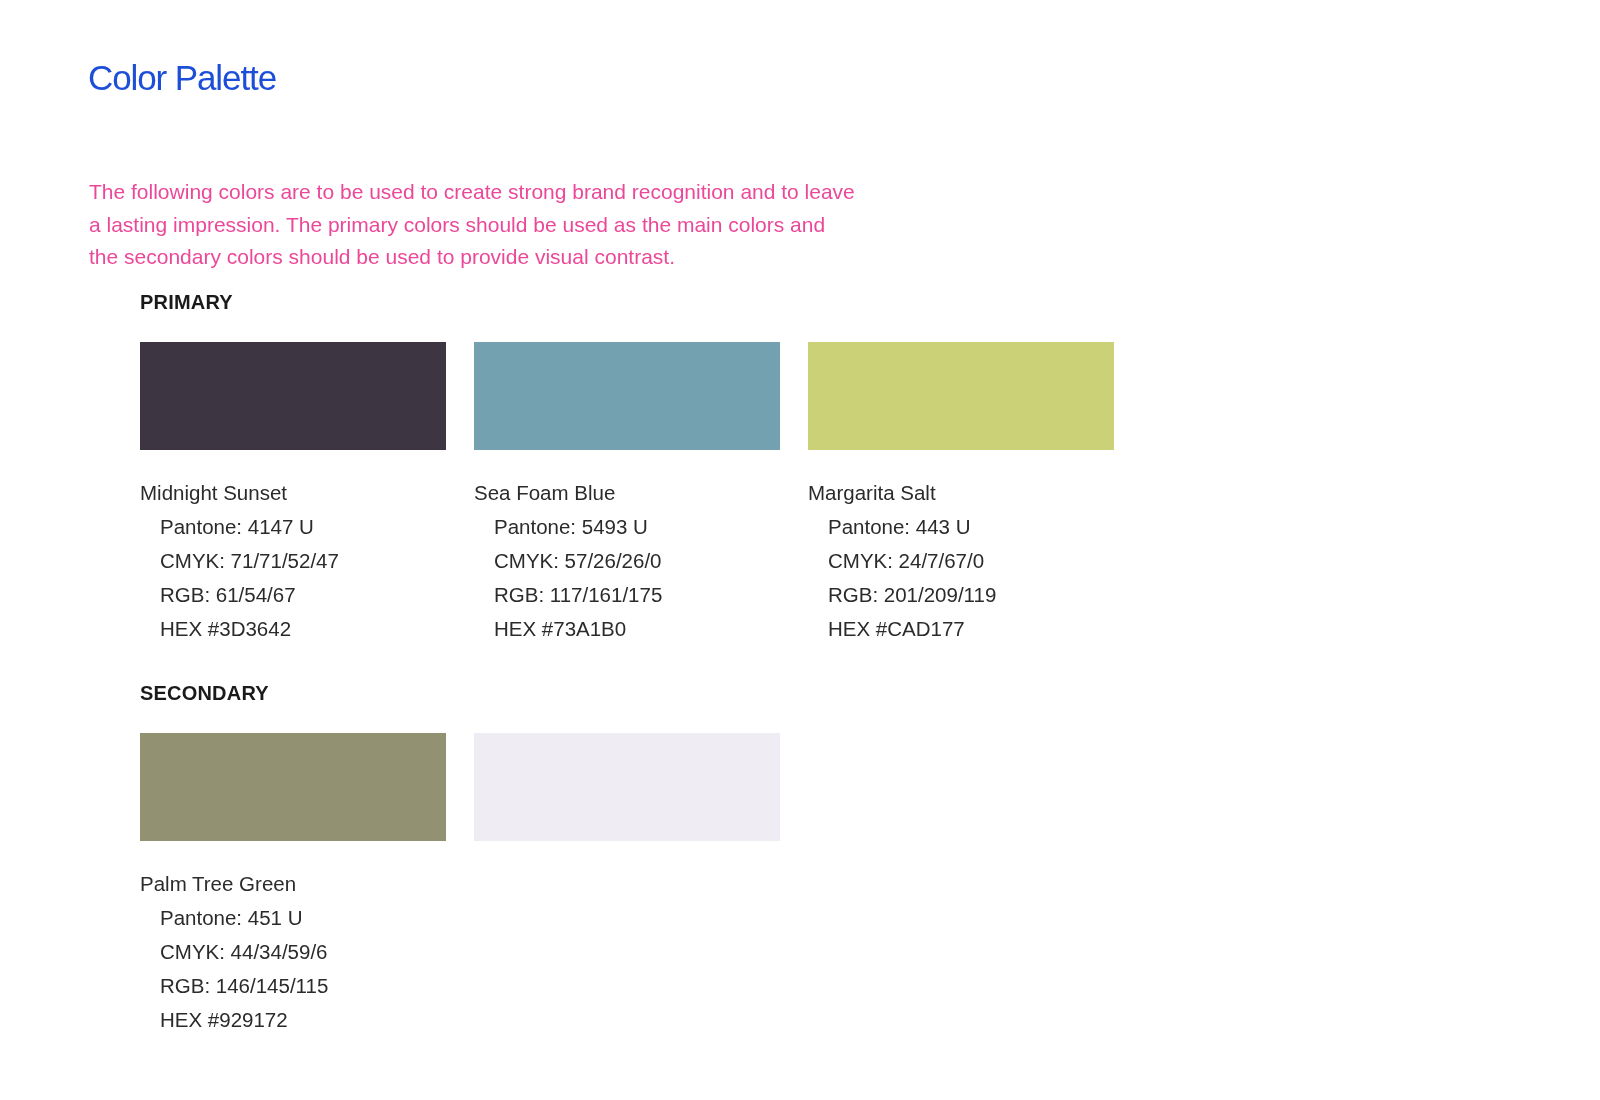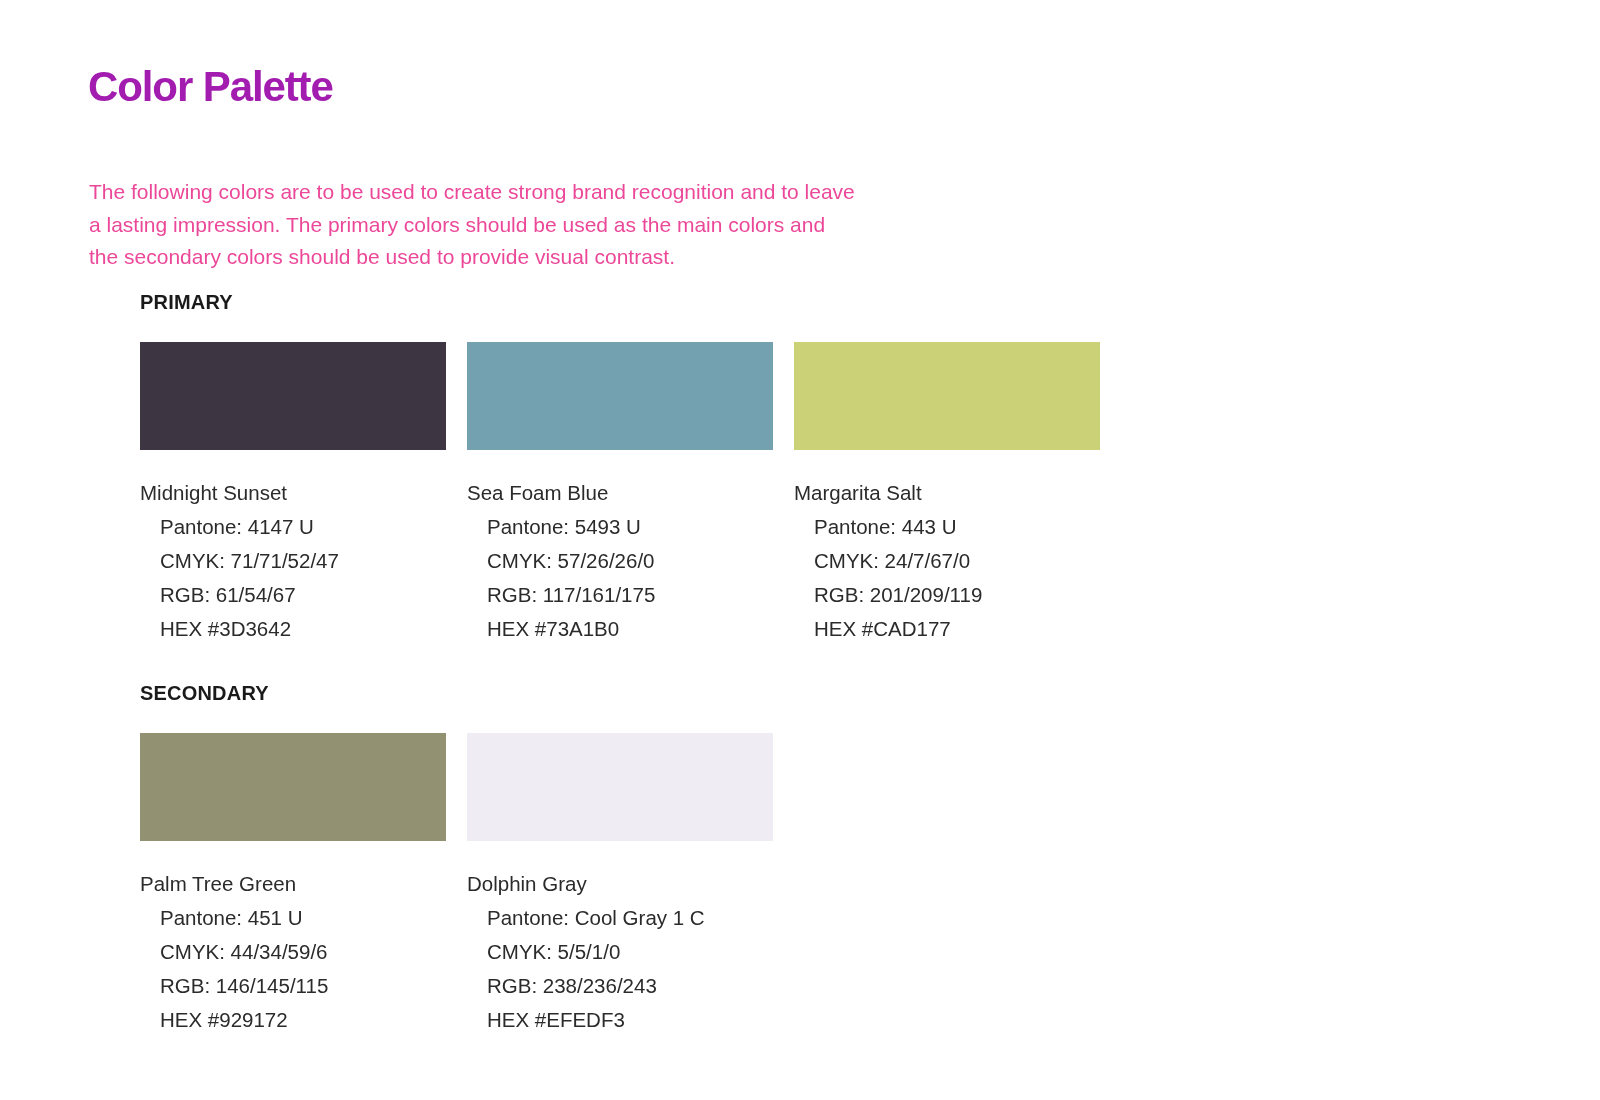--- a/index.html
+++ b/index.html
@@ -21,24 +21,24 @@
     height: 1100px;
     box-sizing: border-box;
     padding: 0;
   }
 
   
   .page-title {
     position: absolute;
     left: 88px;
     top: 36px;
-    font-size: 42px;
-    font-weight: 700;
+    font-size: 35px;
+    font-weight: 400;
     letter-spacing: -1.1px;
-    color: #a21caf;
+    color: #1d4ed8;
     line-height: 1.1;
     white-space: nowrap;
   }
 
   
   .intro {
     position: absolute;
     left: 89px;
     top: 155px;
     width: 900px;
@@ -59,21 +59,21 @@
     font-weight: 700;
     letter-spacing: 0.2px;
     color: #1a1a1a;
     margin: 0 0 28px 0;
     line-height: 1.2;
   }
 
   .swatch-row {
     display: flex;
     flex-direction: row;
-    gap: 21px;
+    gap: 28px;
   }
 
   .swatch-card {
     width: 306px;
     flex: 0 0 306px;
   }
 
   .swatch-chip {
     width: 306px;
     height: 108px;
@@ -158,25 +158,18 @@
           <span class="swatch-name">Palm Tree Green</span>
           <span class="meta-line">Pantone: 451 U</span>
           <span class="meta-line">CMYK: 44/34/59/6</span>
           <span class="meta-line">RGB: 146/145/115</span>
           <span class="meta-line">HEX #929172</span>
         </div>
       </div>
 
       <div class="swatch-card">
         <div class="swatch-chip" style="background-color: rgb(239, 237, 243);"></div>
-        <div class="swatch-meta">
-          <span class="swatch-name">Dolphin Gray</span>
-          <span class="meta-line">Pantone: Cool Gray 1 C</span>
-          <span class="meta-line">CMYK: 5/5/1/0</span>
-          <span class="meta-line">RGB: 238/236/243</span>
-          <span class="meta-line">HEX #EFEDF3</span>
-        </div>
       </div>
 
     </div>
   </div>
 
 </div>
 
 </body></html>

